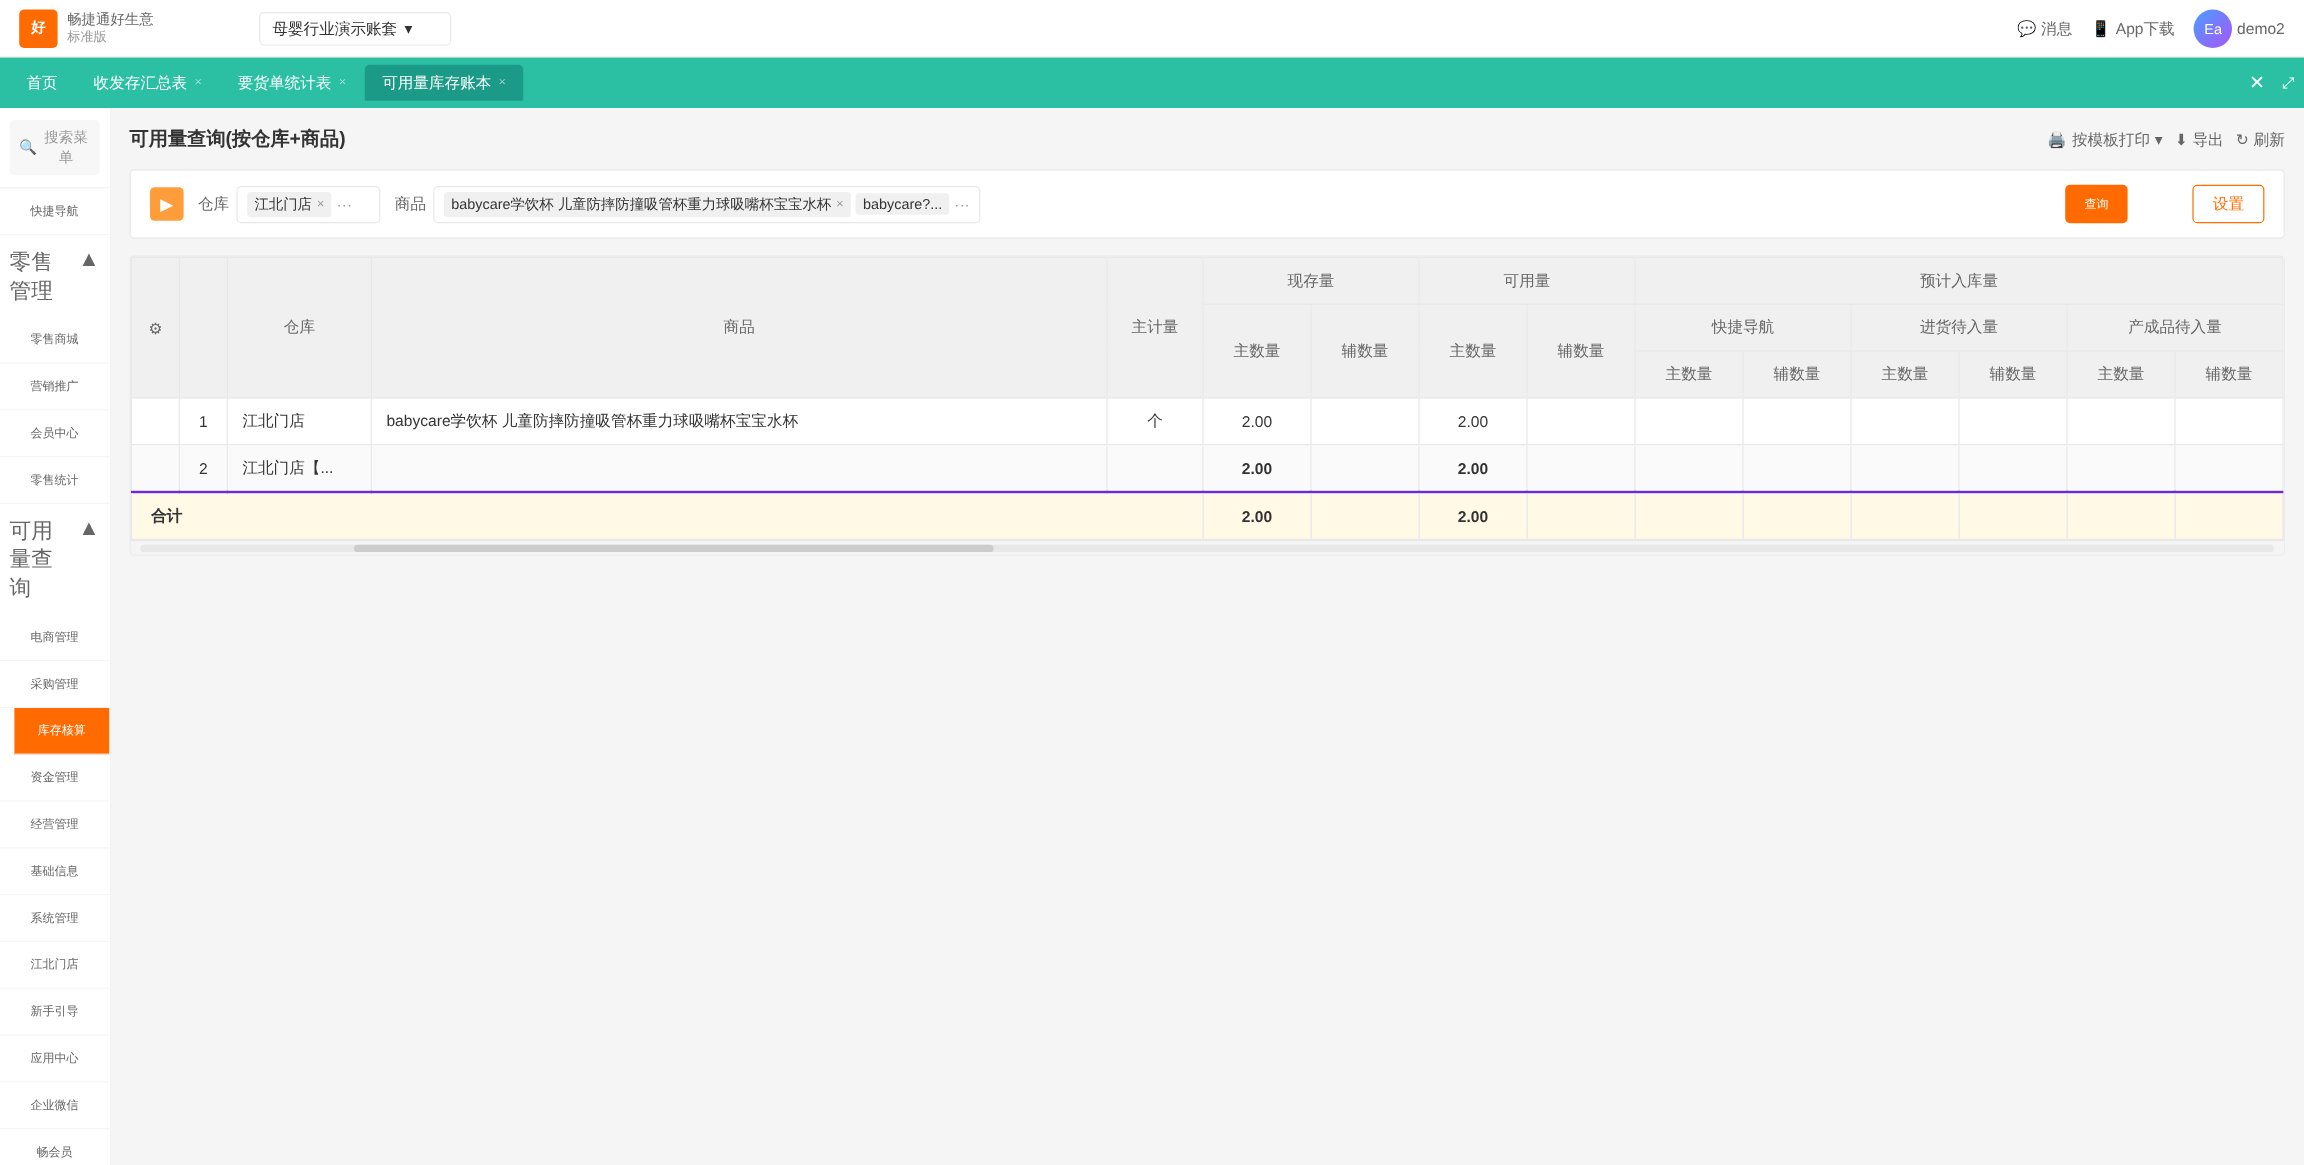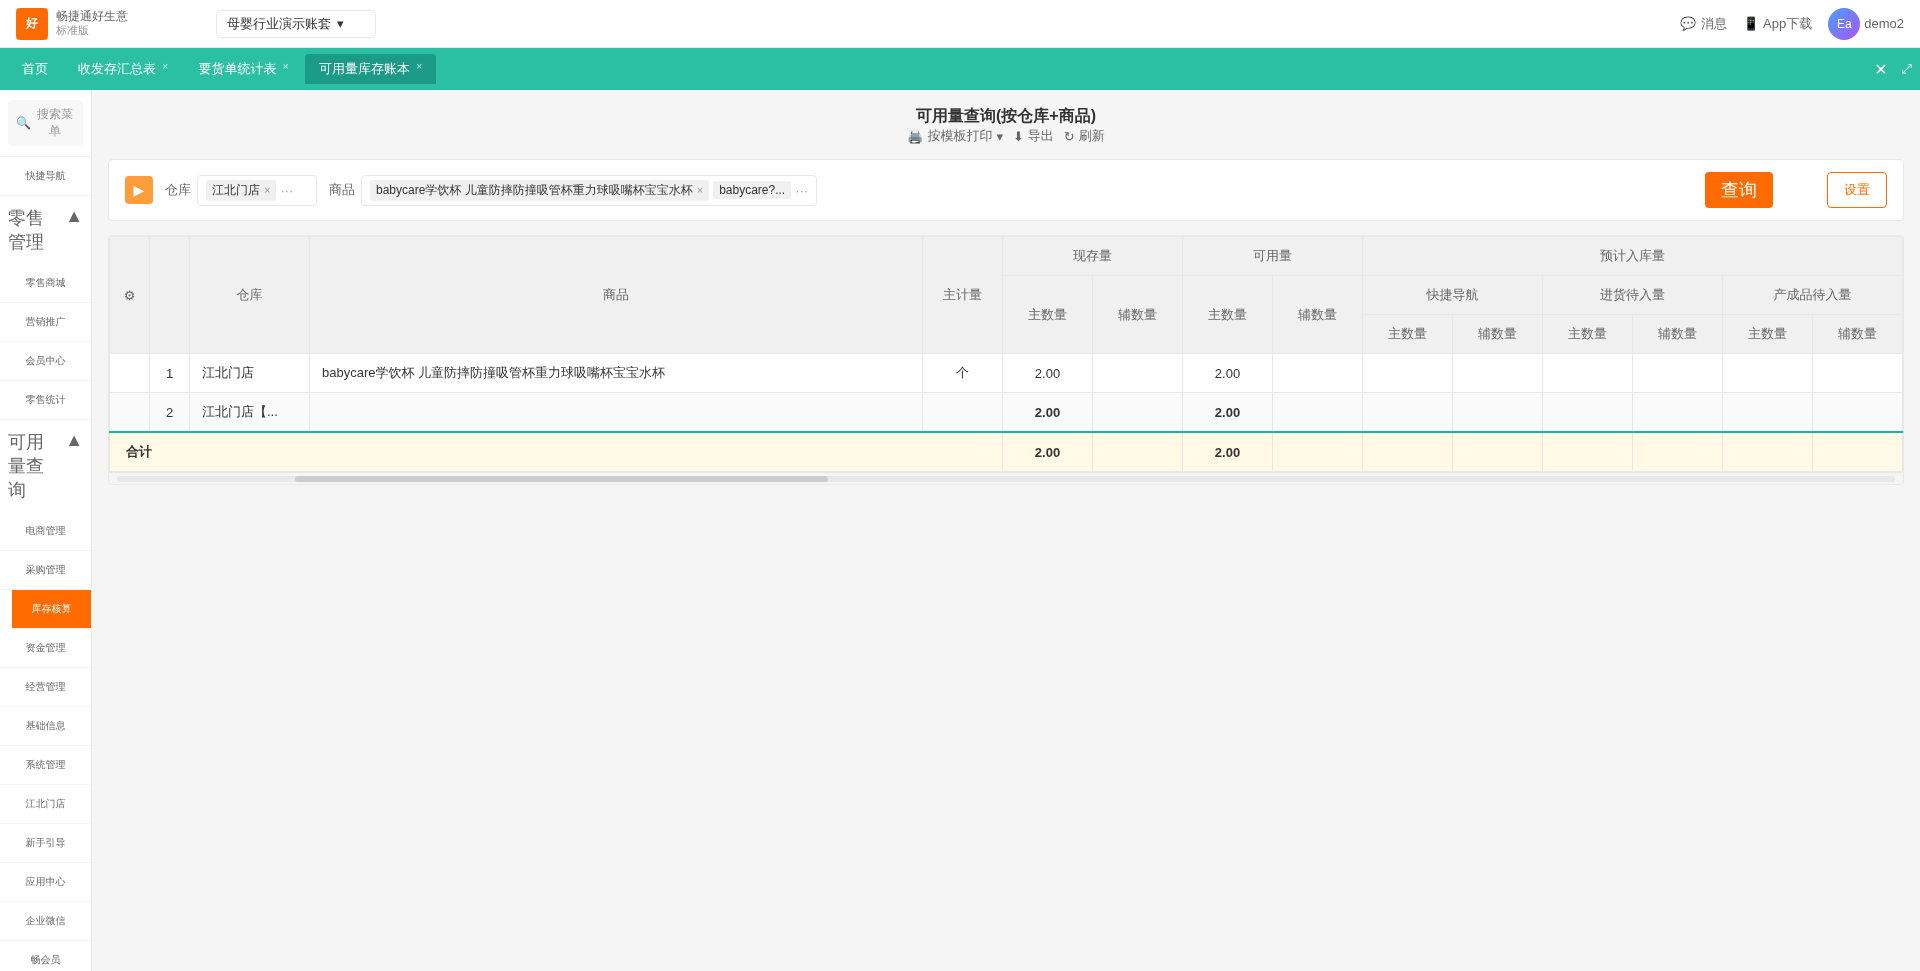--- a/index.html
+++ b/index.html
@@ -89,27 +89,29 @@
       height: 42px;
       background: #2bbfa4;
       display: flex;
       align-items: center;
       padding: 0 8px;
       gap: 2px;
       flex-shrink: 0;
     }
     .nav-tab {
       display: flex;
+      align-items: center;
       padding: 6px 14px;
       border-radius: 4px 4px 0 0;
       font-size: 13px;
       cursor: pointer;
       gap: 6px;
       color: #fff;
       background: transparent;
+      font-family: Liberation Serif, serif;
     }
     .nav-tab.active {
       background: #1a9a87;
       color: #fff;
     }
     .nav-tab:first-child {
       background: transparent;
     }
     .nav-tab-close {
       font-size: 11px;
@@ -188,21 +190,20 @@
       overflow: auto;
       padding: 16px;
       background: #f5f5f5;
     }
 
     .page-header {
       display: flex;
       align-items: center;
       justify-content: space-between;
       margin-bottom: 14px;
-      flex-direction: column;
     }
     .page-title {
       font-size: 16px;
       font-weight: bold;
       color: #333;
     }
     .page-actions {
       display: flex;
       align-items: center;
       gap: 10px;
@@ -298,21 +299,21 @@
       margin-left: auto;
       display: flex;
       gap: 6px;
     }
     .btn-query {
       background: #ff6b00;
       color: white;
       border: none;
       border-radius: 4px;
       padding: 6px 16px;
-      font-size: 18px;
+      font-size: 10px;
       cursor: pointer;
     }
     .btn-settings {
       background: white;
       color: #ff6b00;
       border: 1px solid #ff6b00;
       border-radius: 4px;
       padding: 6px 16px;
       font-size: 13px;
       cursor: pointer;
@@ -369,21 +370,21 @@
     .col-unit {
       width: 80px;
     }
     .col-num {
       width: 90px;
     }
 
     
     .table-footer {
       background: #c4b5fd;
-      border-top: 2px solid #14b8a6;
+      border-top: 2px solid #6d28d9;
     }
     .table-footer td {
       background: #fff9e6;
       font-weight: bold;
     }
 
     
     .table-scrollbar {
       height: 12px;
       background: #f5f5f5;

